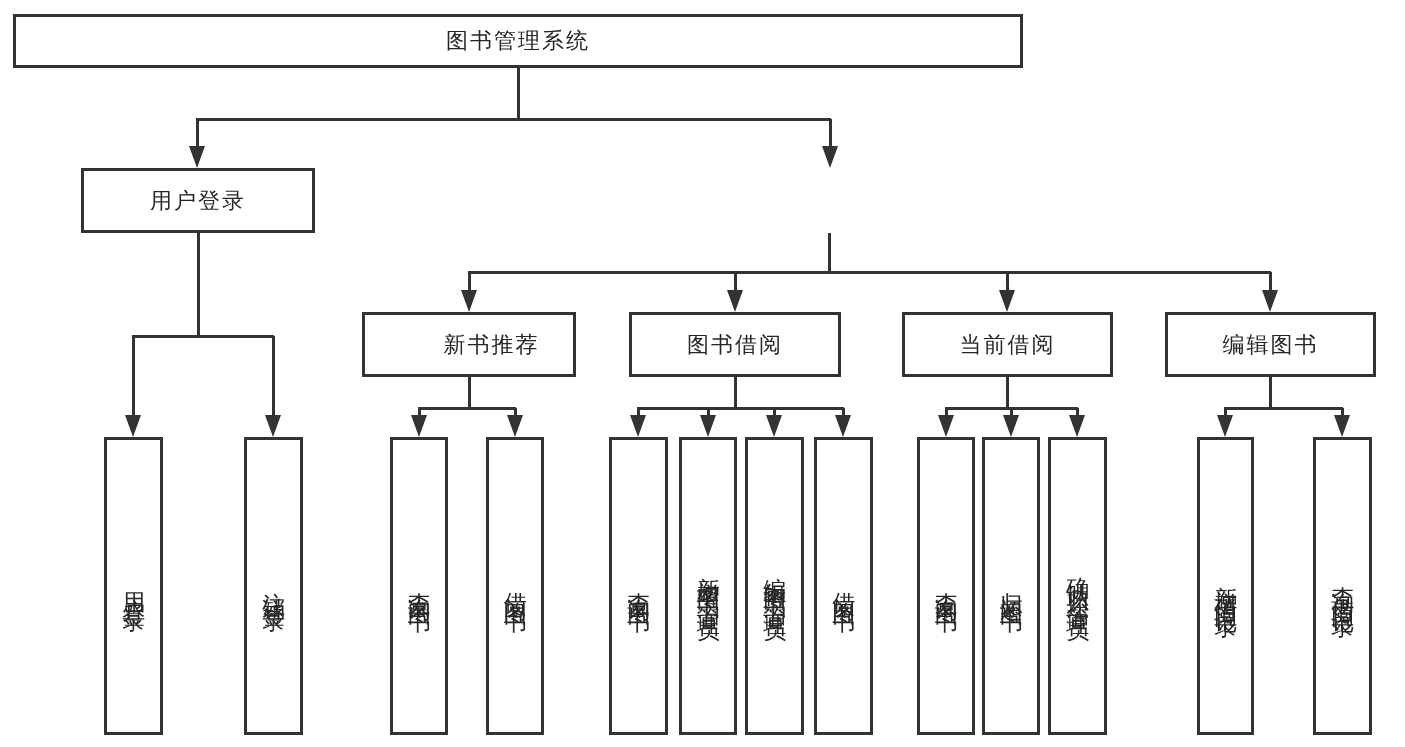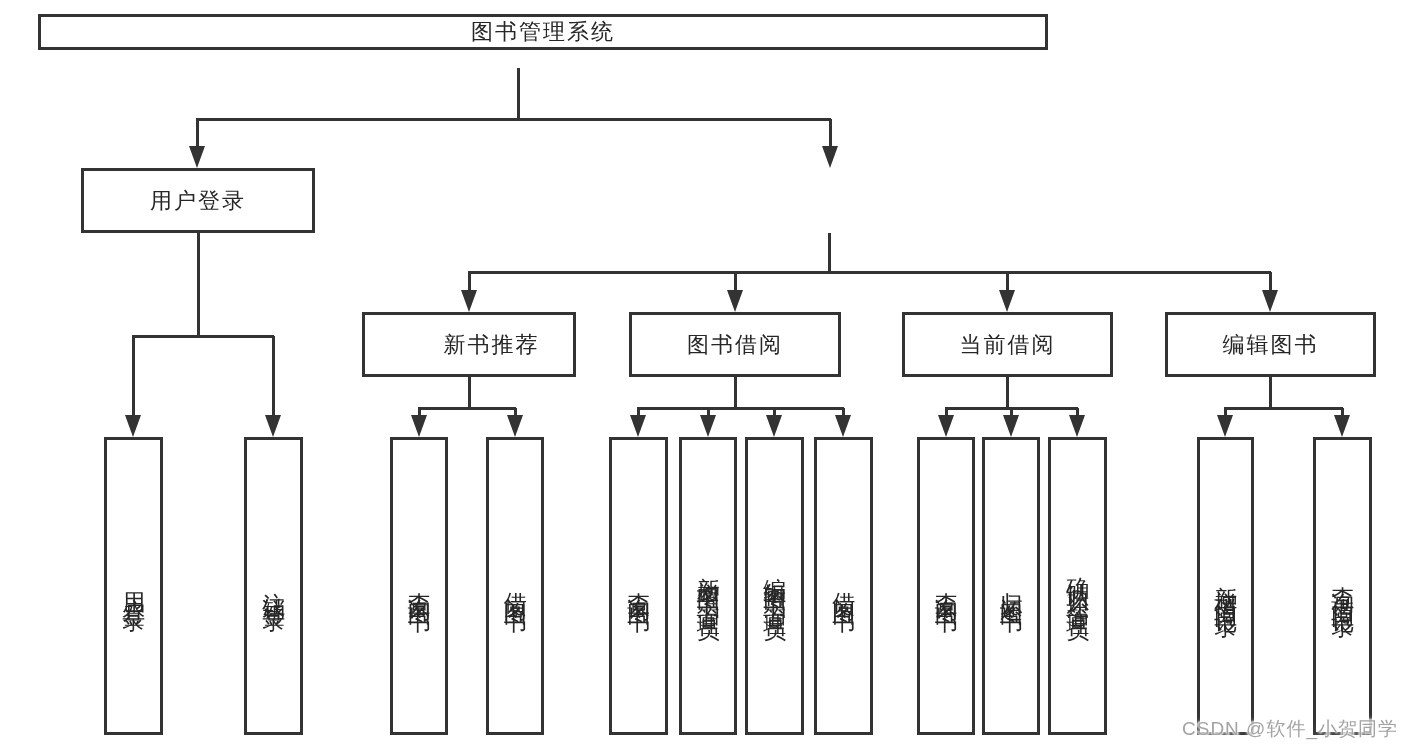--- a/index.html
+++ b/index.html
@@ -76,21 +76,21 @@
     white-space: nowrap;
     z-index: 3;
     text-shadow: 0 0 3px #ffffff, 1px 1px 2px #ffffff, -1px -1px 2px #ffffff, 0 0 6px #ffffff;
   }
 </style>
 </head>
 <body>
 
 <div id="page">
 
-  <div class="hbox" style="left:13px; top:14px; width:1010px; height:36px;margin-left:25px;">
+  <div class="hbox" style="left:13px; top:14px; width:1010px; height:54px;">
     <span>图书管理系统</span>
   </div>
 
   <div class="hbox" style="left:81px; top:168px; width:234px; height:65px;">
     <span>用户登录</span>
   </div>
 
   <div class="hbox" style="left:362px; top:312px; width:214px; height:65px;padding-left:45px;">
     <span>新书推荐</span>
   </div>
@@ -196,14 +196,13 @@
       <div class="cline" style="left: 1076px; top: 408px; width: 3px; height: 9px;"></div>
       <div class="carrow" style="left: 1069px; top: 415px;"></div>
       <div class="cline" style="left: 1269px; top: 377px; width: 3px; height: 33px;"></div>
       <div class="cline" style="left: 1224px; top: 407px; width: 119px; height: 3px;"></div>
       <div class="cline" style="left: 1224px; top: 408px; width: 3px; height: 9px;"></div>
       <div class="carrow" style="left: 1217px; top: 415px;"></div>
       <div class="cline" style="left: 1341px; top: 408px; width: 3px; height: 9px;"></div>
       <div class="carrow" style="left: 1334px; top: 415px;"></div>
     </div>
 
-  <div class="watermark">CSDN @软件_小贺同学</div>
 </div>
 
 </body></html>

